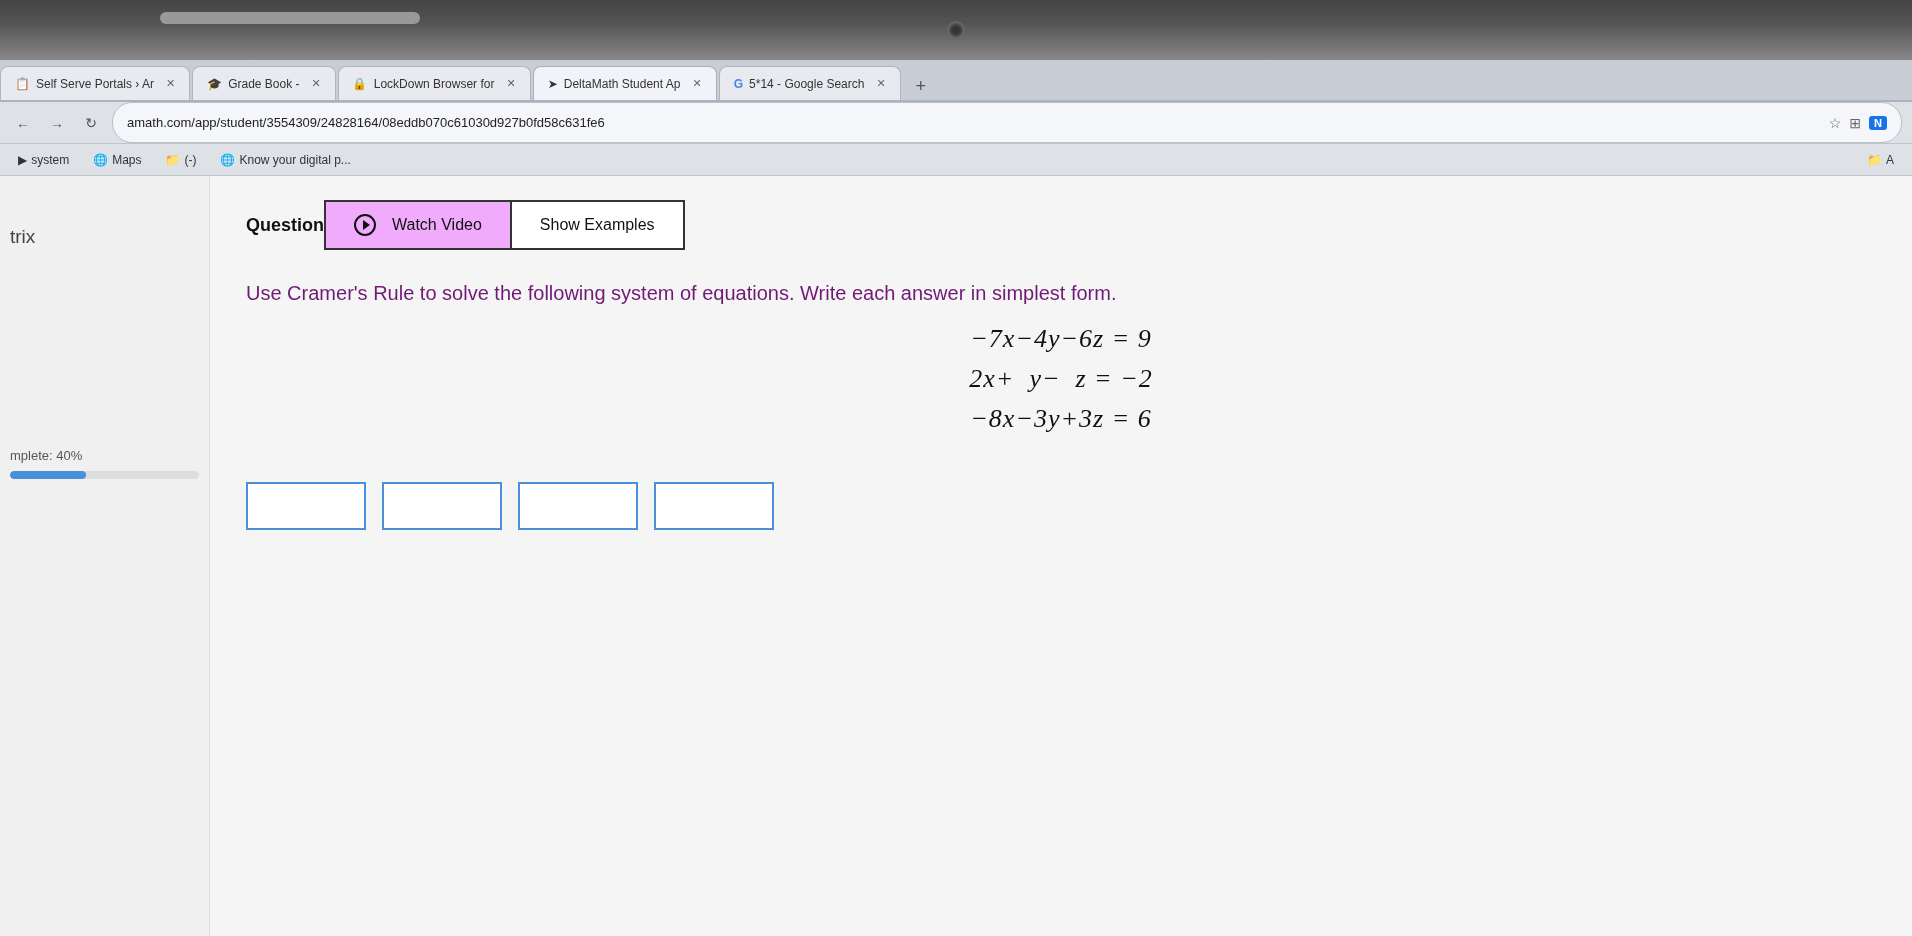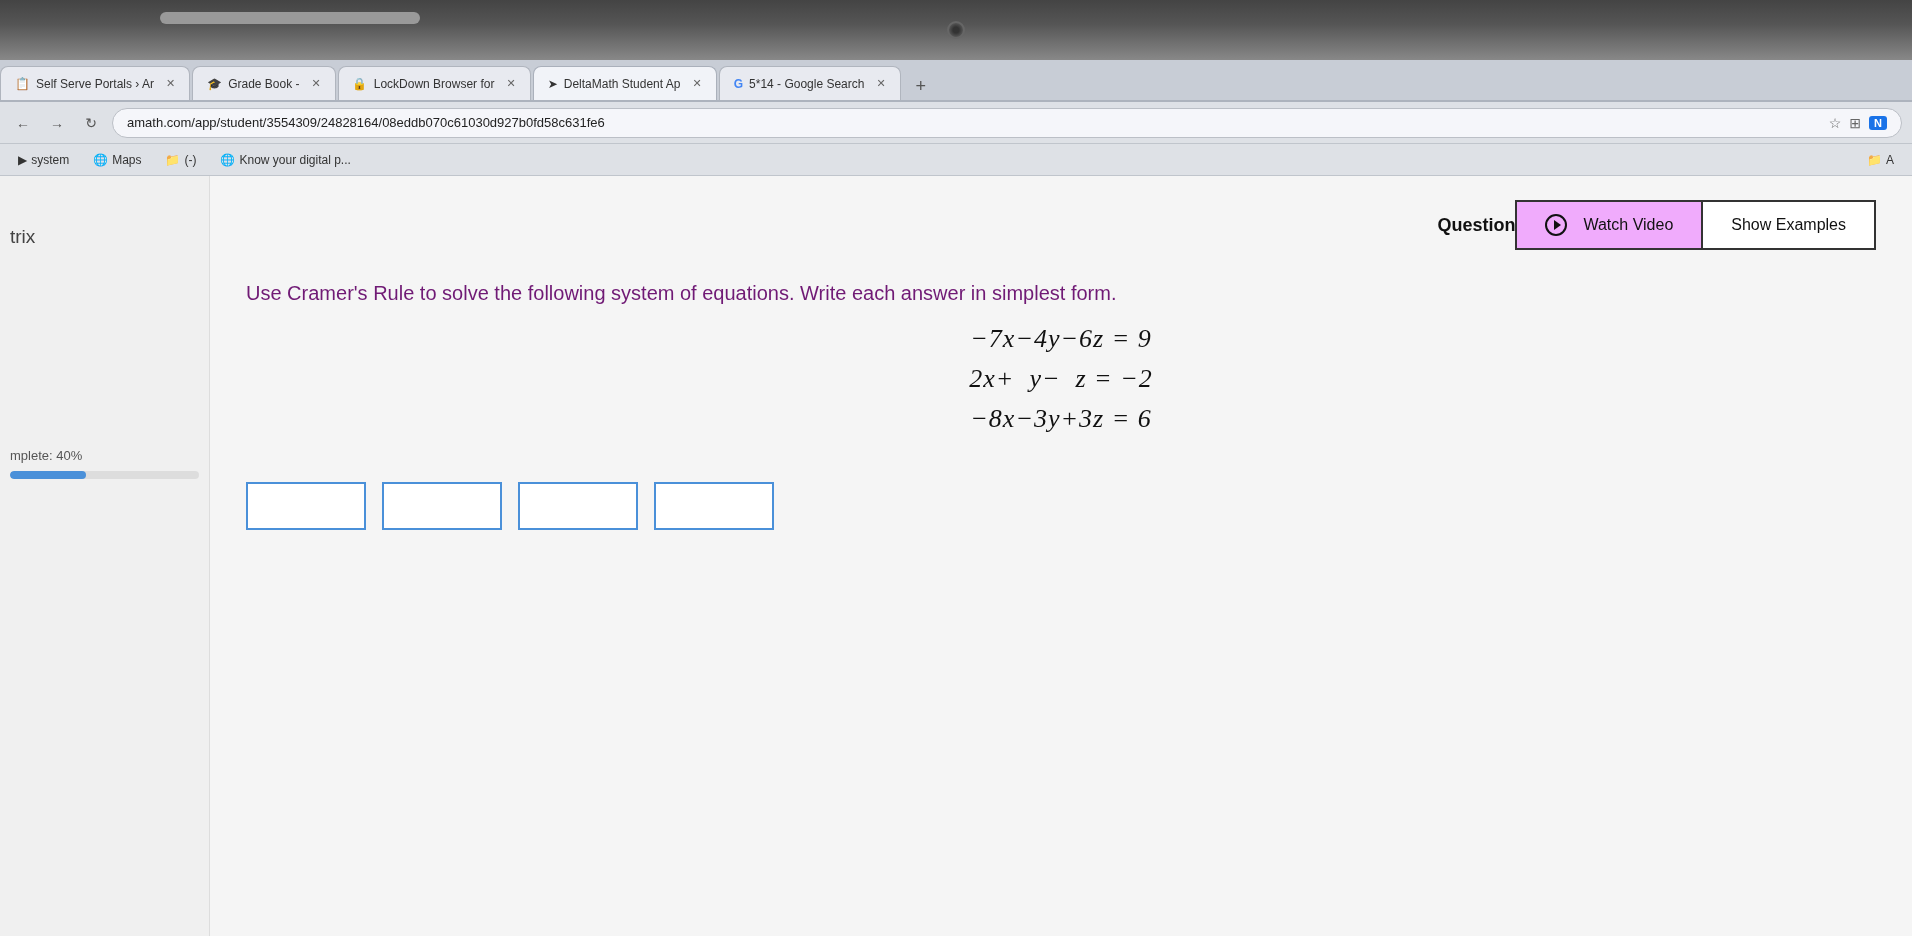--- a/index.html
+++ b/index.html
@@ -124,21 +124,21 @@
     .address-box {
       flex: 1;
       display: flex;
       align-items: center;
       background: #f5f6fa;
       border: 1px solid #bbbfc6;
       border-radius: 20px;
       padding: 4px 14px;
       font-size: 13px;
       color: #222;
-      height: 30px;
+      height: 41px;
       gap: 6px;
     }
     .address-text {
       flex: 1;
       font-size: 13px;
       color: #222;
     }
     .address-icons {
       display: flex;
       align-items: center;
@@ -224,21 +224,21 @@
     .main-content {
       flex: 1;
       padding: 24px 36px 24px 36px;
       background: #f5f5f5;
     }
 
     
     .question-header {
       display: flex;
       align-items: center;
-      justify-content: flex-end;
+      justify-content: flex-start;
       margin-bottom: 28px;
     }
     .question-label {
       font-size: 18px;
       font-weight: bold;
       color: #111;
     }
     .header-buttons {
       display: flex;
       gap: 0;

